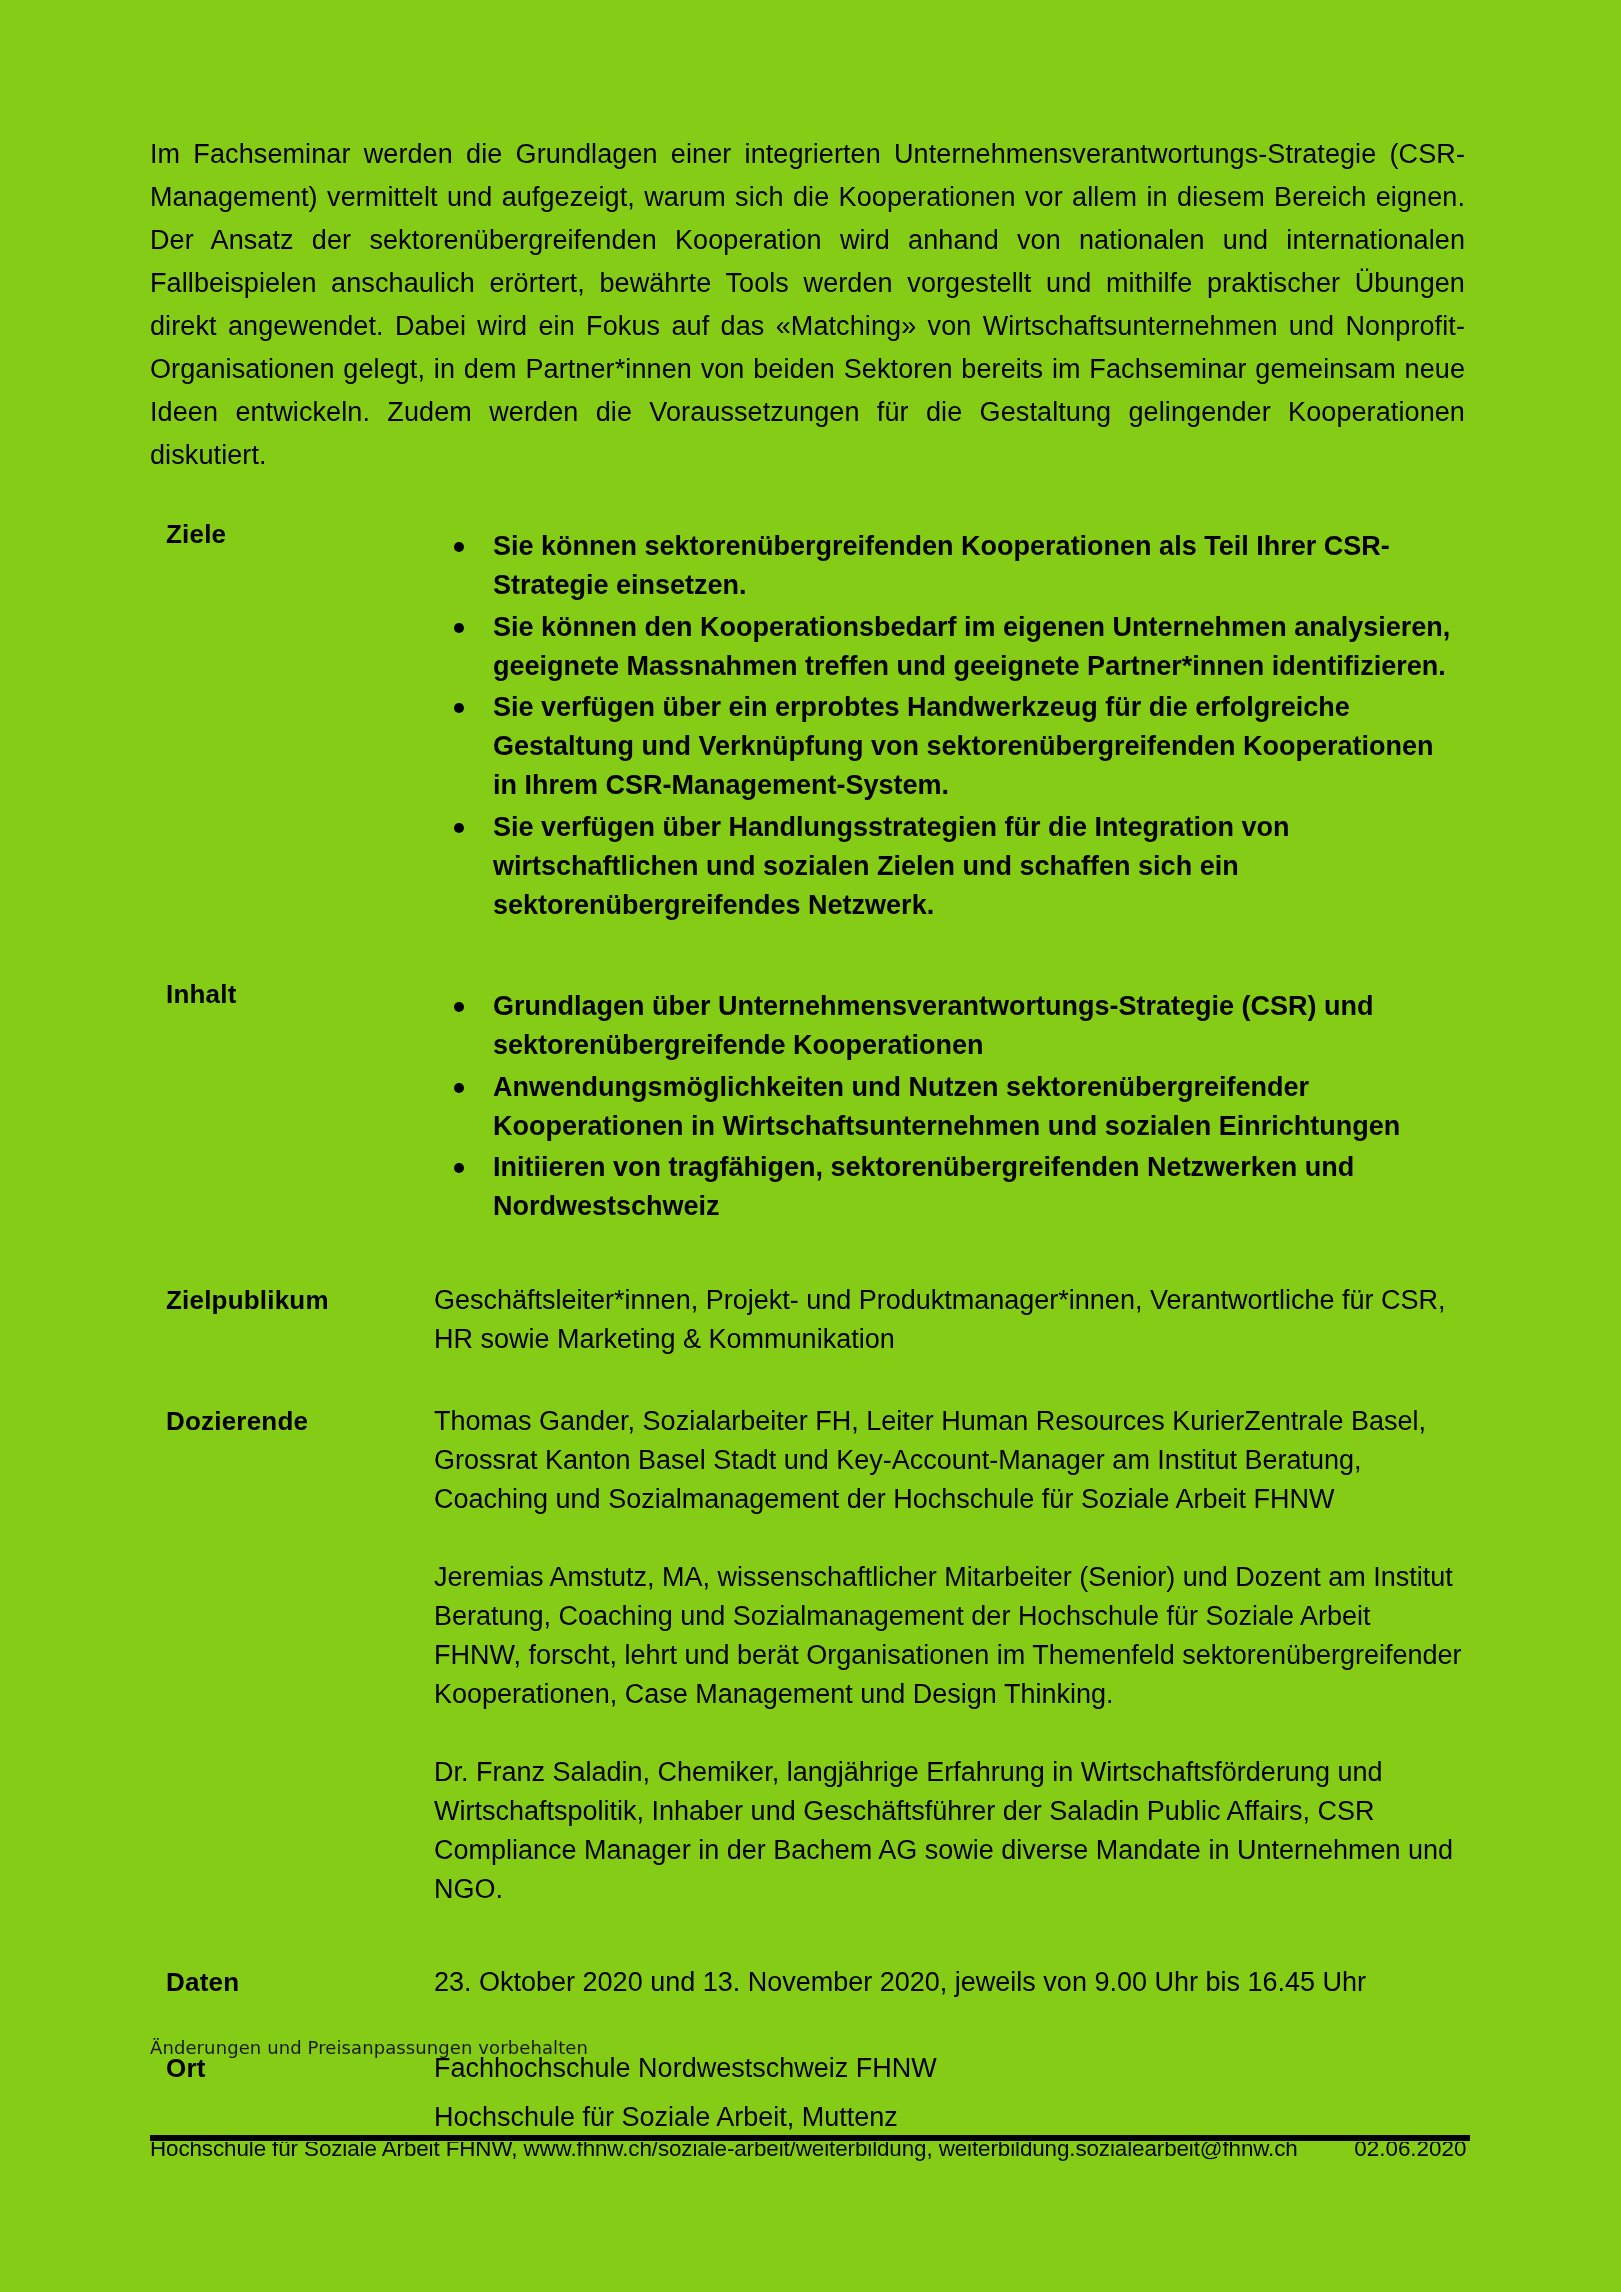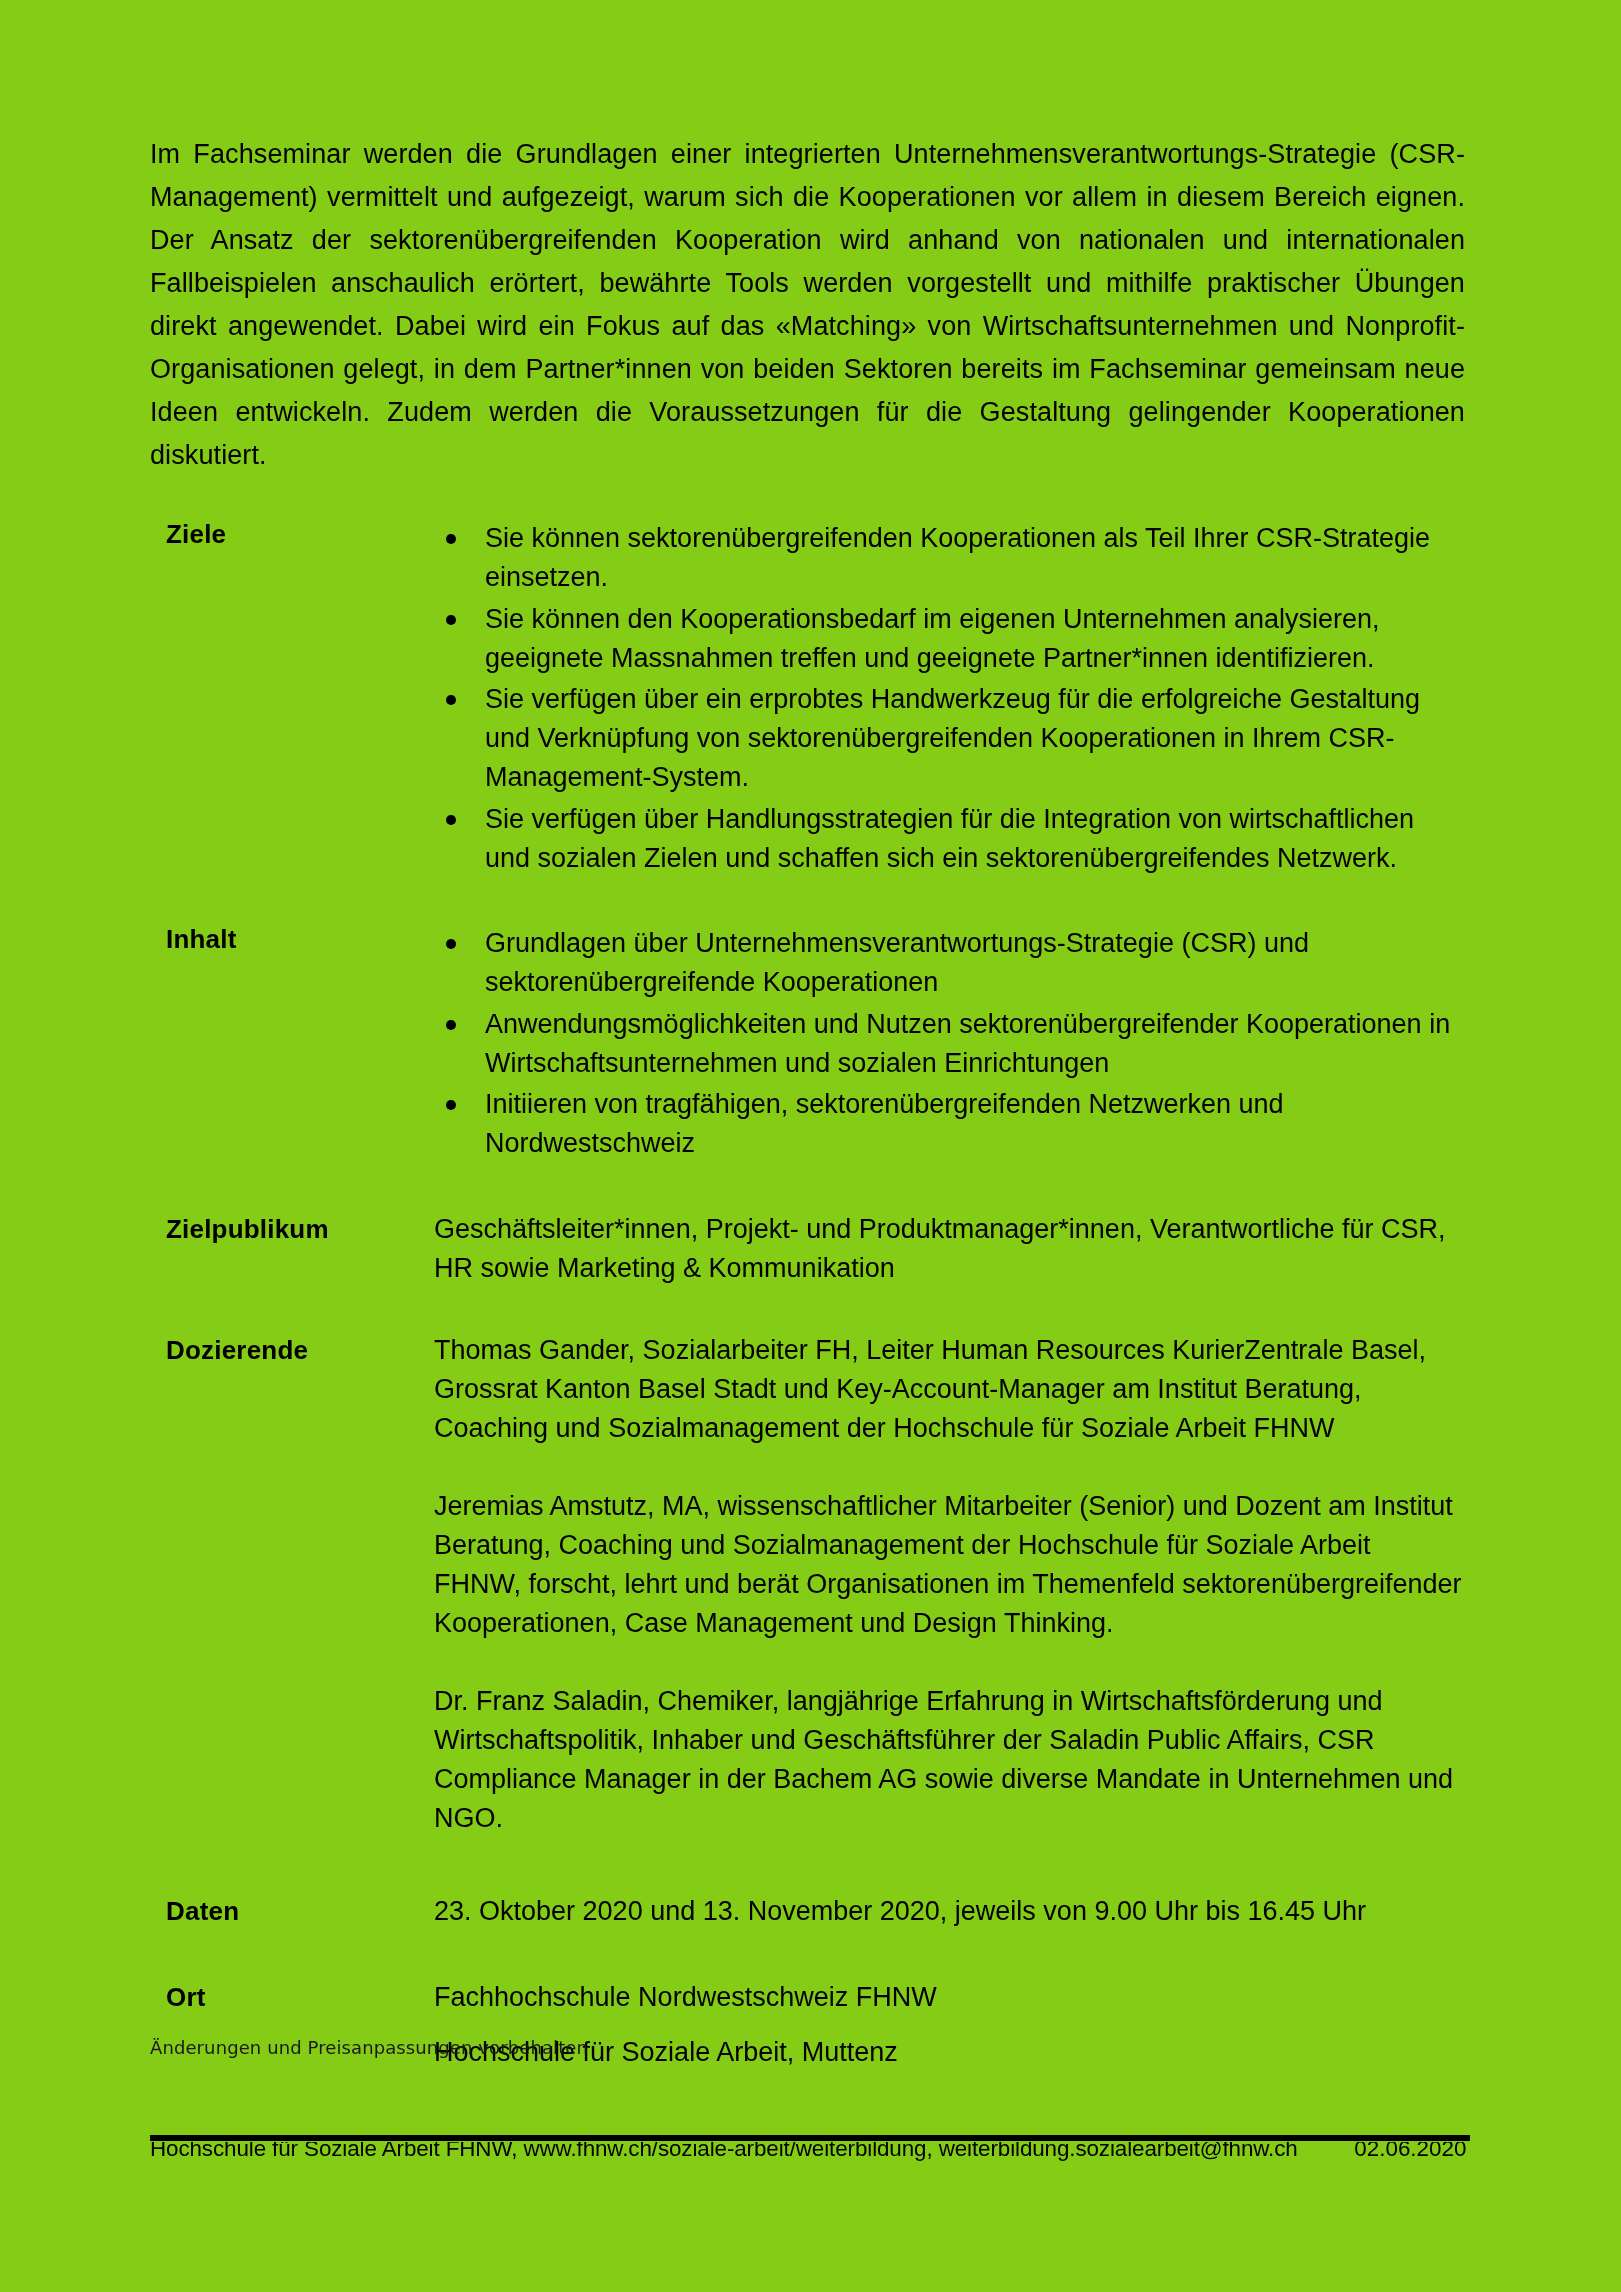--- a/index.html
+++ b/index.html
@@ -63,22 +63,23 @@
   .row.ziele      { margin-bottom: 0px; }
   .gap-ziele      { height: 38px; }
   .gap-inhalt     { height: 43px; }
   .gap-zielp      { height: 43px; }
   .gap-dozierende { height: 54px; }
   .gap-daten      { height: 47px; }
 
   
   ul.bullets {
     list-style: none;
-    margin: 4px;
+    margin: 12px;
     padding: 0;
+    font-weight: bold;
   }
   ul.bullets > li {
     position: relative;
     padding-left: 47px;
     margin: 0 0 2.7px 0;
     text-align: left;
     font-size: 27px;
     line-height: 39px;
   }
   ul.bullets > li .bullet-dot {
@@ -211,21 +212,21 @@
         <p class="para">23. Oktober 2020 und 13. November 2020, jeweils von 9.00 Uhr bis 16.45 Uhr</p>
       </div>
     </div>
 
     <div class="gap-daten"></div>
 
     <div class="row">
       <div class="row-label">Ort</div>
       <div class="row-body">
         <p class="para">Fachhochschule Nordwestschweiz FHNW</p>
-        <p class="para" style="margin-top:16px">Hochschule für Soziale Arbeit, Muttenz</p>
+        <p class="para" style="margin-top:10px">Hochschule für Soziale Arbeit, Muttenz</p>
       </div>
     </div>
 
   </div>
 
   <div class="disclaimer">Änderungen und Preisanpassungen vorbehalten</div>
 
   <div class="footer-rule"></div>
 
   <div class="footer-bar">

